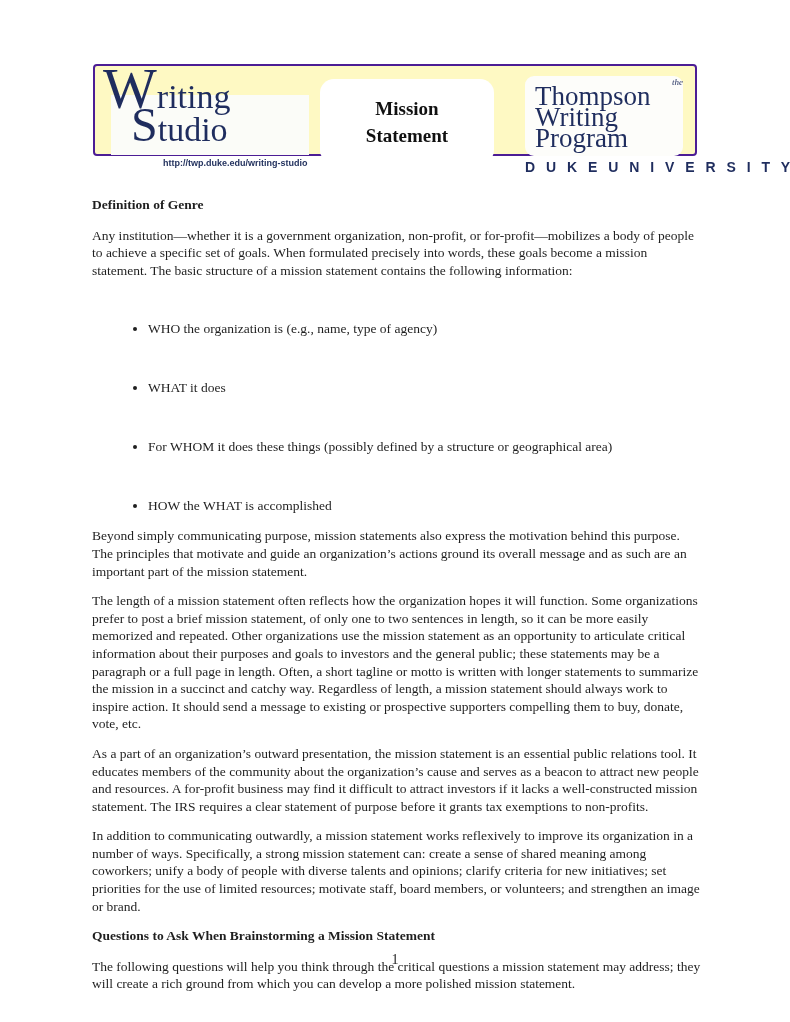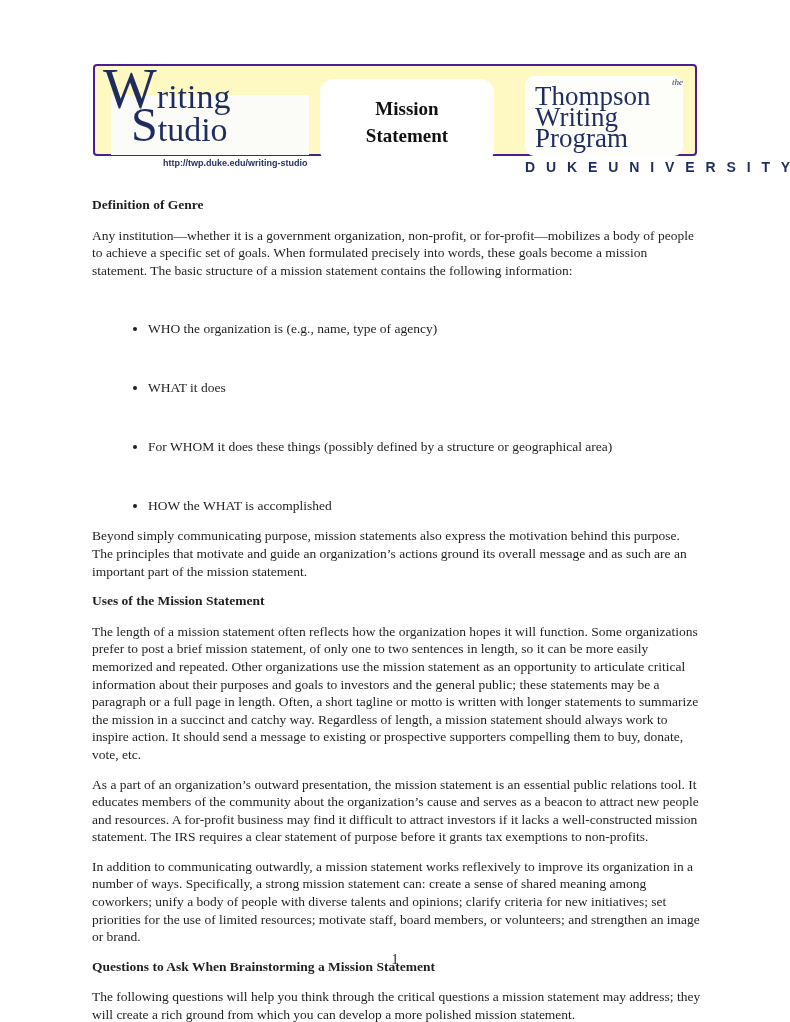--- a/index.html
+++ b/index.html
@@ -138,21 +138,20 @@
 
     <ul class="bullets">
       <li>WHO the organization is (e.g., name, type of agency)</li>
       <li>WHAT it does</li>
       <li>For WHOM it does these things (possibly defined by a structure or geographical area)</li>
       <li>HOW the WHAT is accomplished</li>
     </ul>
 
     <p class="para">Beyond simply communicating purpose, mission statements also express the motivation behind this purpose. The principles that motivate and guide an organization’s actions ground its overall message and as such are an important part of the mission statement.</p>
 
-    <div class="heading">Uses of the Mission Statement</div>
 
     <p class="para">The length of a mission statement often reflects how the organization hopes it will function. Some organizations prefer to post a brief mission statement, of only one to two sentences in length, so it can be more easily memorized and repeated. Other organizations use the mission statement as an opportunity to articulate critical information about their purposes and goals to investors and the general public; these statements may be a paragraph or a full page in length. Often, a short tagline or motto is written with longer statements to summarize the mission in a succinct and catchy way. Regardless of length, a mission statement should always work to inspire action. It should send a message to existing or prospective supporters compelling them to buy, donate, vote, etc.</p>
 
     <p class="para">As a part of an organization’s outward presentation, the mission statement is an essential public relations tool. It educates members of the community about the organization’s cause and serves as a beacon to attract new people and resources. A for-profit business may find it difficult to attract investors if it lacks a well-constructed mission statement. The IRS requires a clear statement of purpose before it grants tax exemptions to non-profits.</p>
 
     <p class="para">In addition to communicating outwardly, a mission statement works reflexively to improve its organization in a number of ways. Specifically, a strong mission statement can: create a sense of shared meaning among coworkers; unify a body of people with diverse talents and opinions; clarify criteria for new initiatives; set priorities for the use of limited resources; motivate staff, board members, or volunteers; and strengthen an image or brand.</p>
 
     <div class="heading">Questions to Ask When Brainstorming a Mission Statement</div>
 
     <p class="para">The following questions will help you think through the critical questions a mission statement may address; they will create a rich ground from which you can develop a more polished mission statement.</p>

